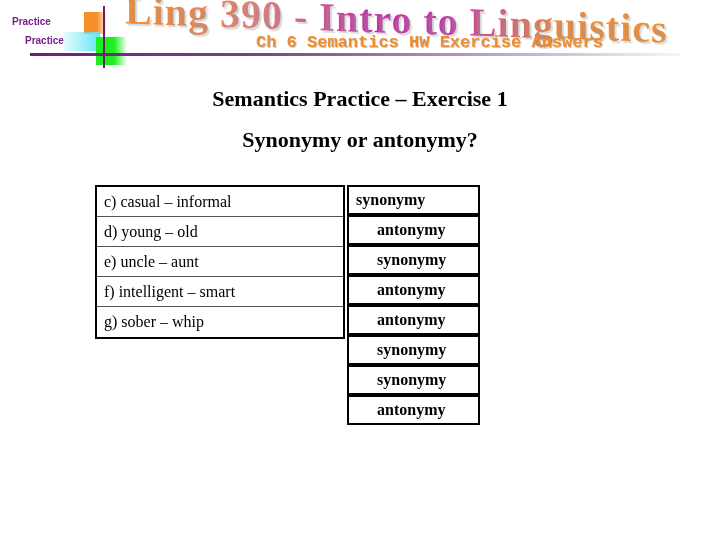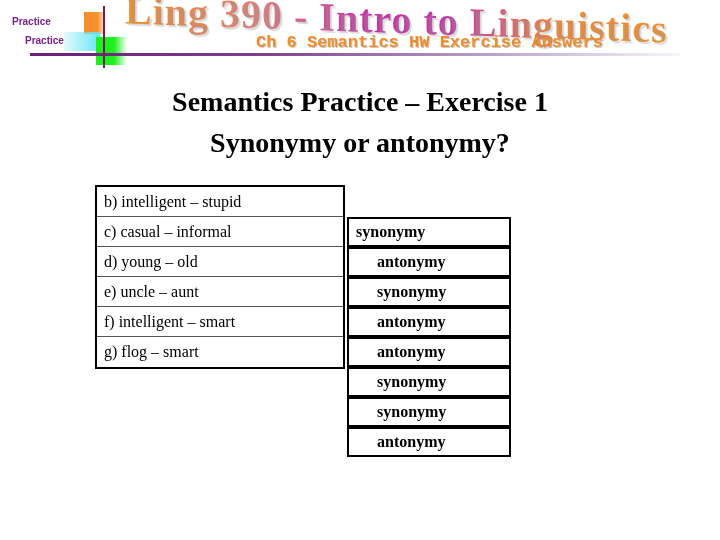--- a/index.html
+++ b/index.html
@@ -33,35 +33,35 @@
     transform: skewY(2deg);
   }
   .sub-title {
     position: absolute; left: 256px; top: 33px; font-family: Liberation Mono, monospace;
     font-weight: bold; font-size: 17px; color: #f28c2a; white-space: nowrap;
     text-shadow: 1px 1px 0 rgba(150,150,150,0.5);
   }
   
   .heading {
     position: absolute; left: 0; width: 720px; text-align: center;
-    font-family: "Liberation Serif", serif; font-weight: bold; font-size: 28px; color: #000;
+    font-family: "Liberation Serif", serif; font-weight: bold; font-size: 22px; color: #000;
   }
   .heading.h1 { top: 86px; }
   .heading.h2 { top: 127px; }
   
   .pairs {
     position: absolute; left: 95px; top: 185px; width: 250px;
     border: 2px solid #000; box-sizing: border-box;
   }
   .pair-row {
     height: 30px; box-sizing: border-box; border-bottom: 1px solid #555;
     font-size: 16px; padding-left: 7px; line-height: 30px; color: #000;
   }
   .pair-row:last-child { border-bottom: none; }
-  .answers { position: absolute; left: 347px; top: 185px; width: 164px; margin-top: 32px; }
+  .answers { position: absolute; left: 347px; top: 185px; width: 133px; }
   .ans-box {
     height: 30px; box-sizing: border-box; border: 2px solid #000; margin-top: -0px;
     font-weight: bold; font-size: 16px; padding-left: 7px; line-height: 26px; color: #000;
     background: #fff;
   }
   .ans-box + .ans-box { border-top-width: 2px; padding-left: 28px; }
 </style>
 </head>
 <body>
 
@@ -72,26 +72,25 @@
 <div class="vline"></div>
 <div class="logo-label l1">Practice</div>
 <div class="logo-label l2">Practice</div>
 <div class="main-title">Ling 390 - Intro to Linguistics</div>
 <div class="sub-title">Ch 6 Semantics HW Exercise Answers</div>
 
 <div class="heading h1">Semantics Practice – Exercise 1</div>
 <div class="heading h2">Synonymy or antonymy?</div>
 
 <div class="pairs">
-  <div class="pair-row">b) intelligent – stupid</div>
   <div class="pair-row">c) casual – informal</div>
   <div class="pair-row">d) young – old</div>
   <div class="pair-row">e) uncle – aunt</div>
   <div class="pair-row">f) intelligent – smart</div>
-  <div class="pair-row">g) flog – smart</div>
+  <div class="pair-row">g) sober – whip</div>
 </div>
 
 <div class="answers">
   <div class="ans-box">synonymy</div>
   <div class="ans-box">antonymy</div>
   <div class="ans-box">synonymy</div>
   <div class="ans-box">antonymy</div>
   <div class="ans-box">antonymy</div>
   <div class="ans-box">synonymy</div>
   <div class="ans-box">synonymy</div>

